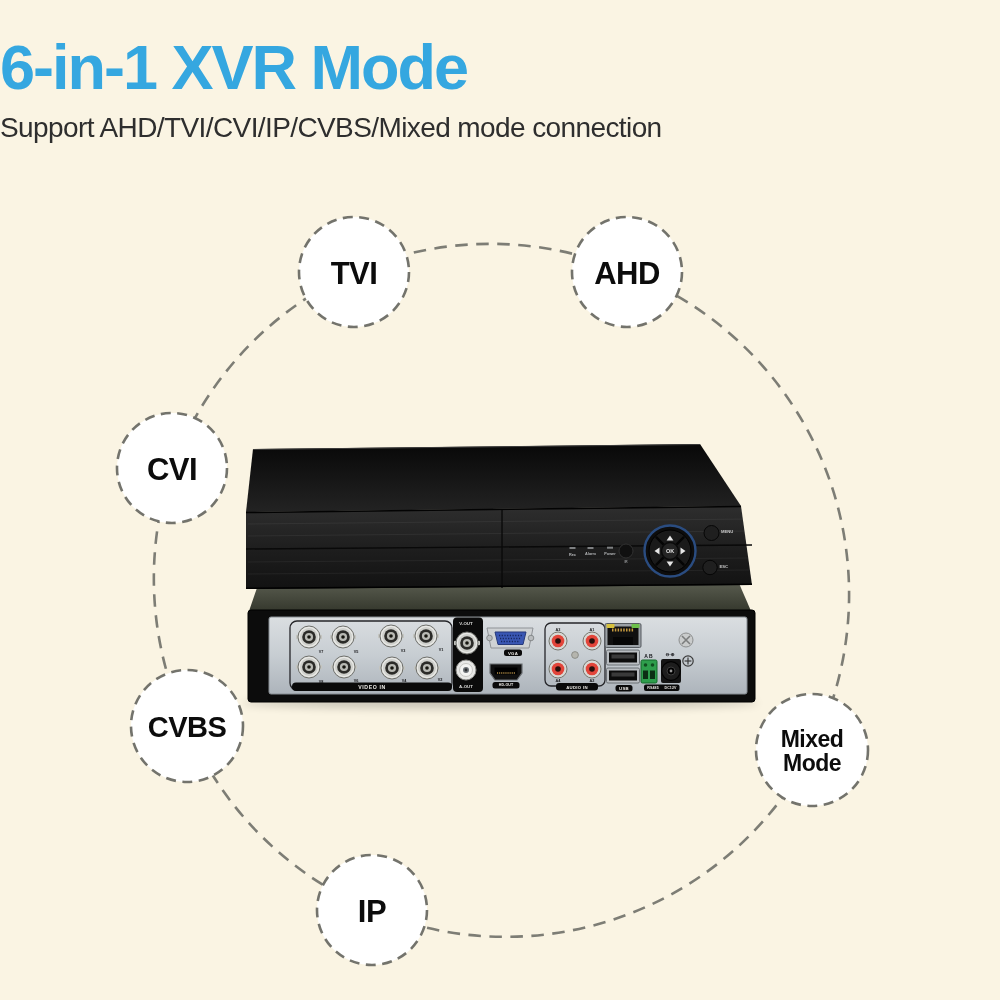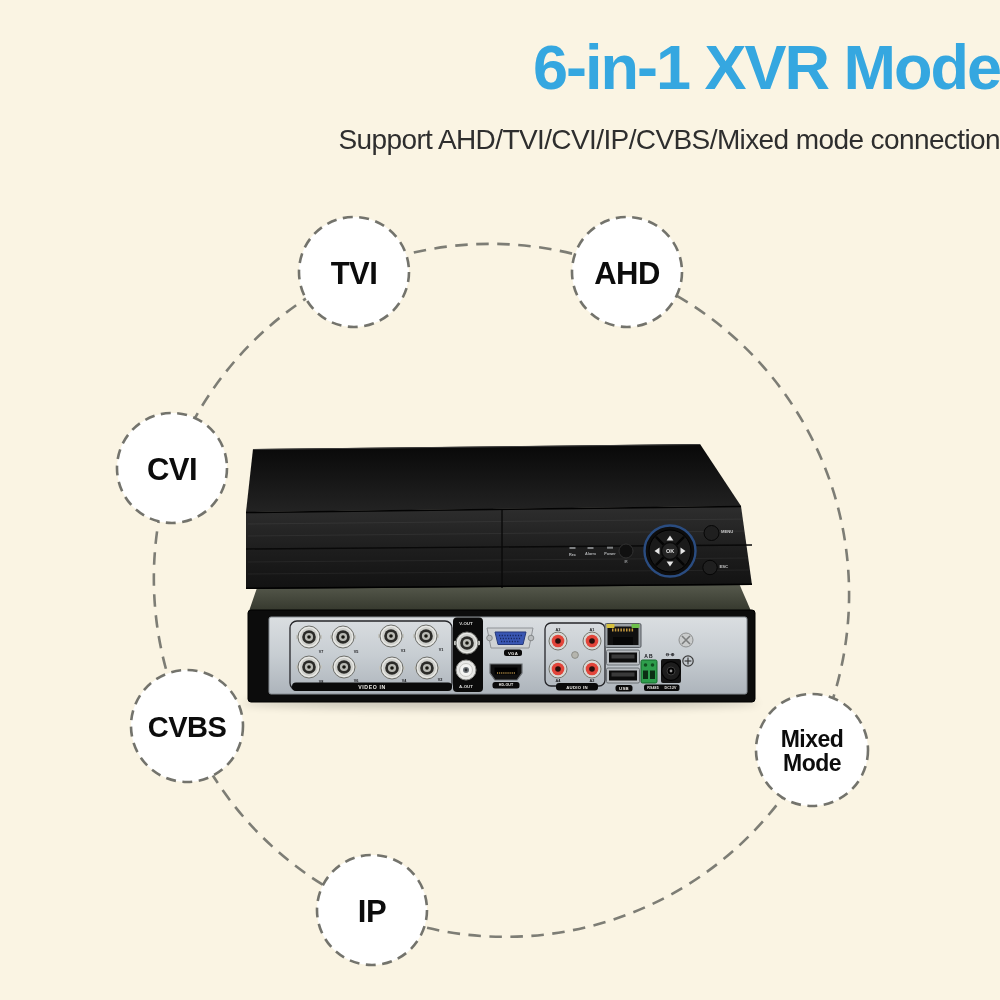--- a/index.html
+++ b/index.html
@@ -2,27 +2,27 @@
 <html><head>
 <meta charset="utf-8">
 <style>
   html,body{margin:0;padding:0;}
   body{
     width:1000px;height:1000px;position:relative;overflow:hidden;
     background:#faf4e3;
     font-family:"Liberation Sans",sans-serif;
   }
   .stage{position:absolute;inset:0;}
-  .header{position:absolute;top:30px;left:0;right:0;text-align:right;z-index:5;}
+  .header{position:absolute;top:30px;left:0;right:0;text-align:left;z-index:5;}
   .title{
     font-size:63px;font-weight:bold;letter-spacing:-2px;line-height:74px;
     color:#35a7e0;
   }
   .subtitle{
-    margin-top:20px;font-size:28px;font-weight:normal;letter-spacing:-0.6px;
+    margin-top:8px;font-size:28px;font-weight:normal;letter-spacing:-0.6px;
     color:#2e2e2e;
   }
   svg{position:absolute;inset:0;}
   
   .mc{fill:#ffffff;stroke:#73736c;stroke-width:2.6;stroke-dasharray:10 6.5;}
   .ring{fill:none;stroke:#7d7d75;stroke-width:2.6;stroke-dasharray:12.5 8.5;}
   .mt{font-family:"Liberation Sans",sans-serif;font-weight:bold;font-size:31px;
       fill:#0c0c0c;text-anchor:middle;dominant-baseline:central;letter-spacing:-0.5px;}
   .mt.small{font-size:29px;}
   .mt.mixed{font-size:23px;}

